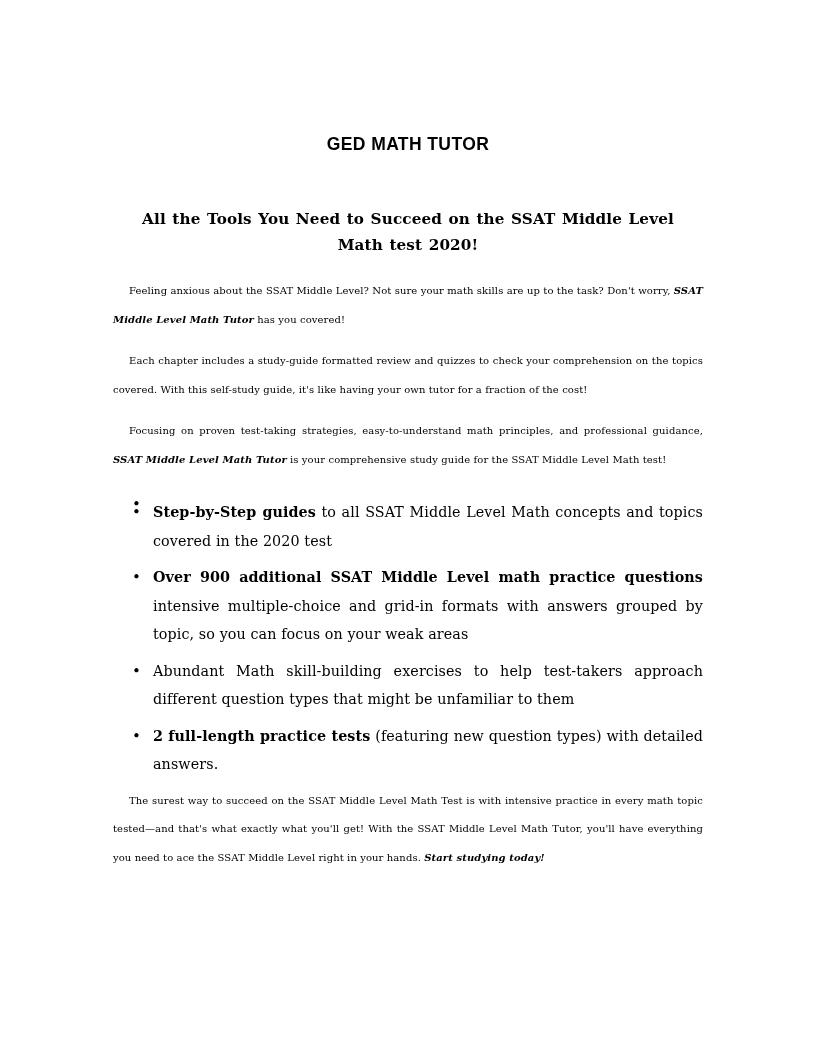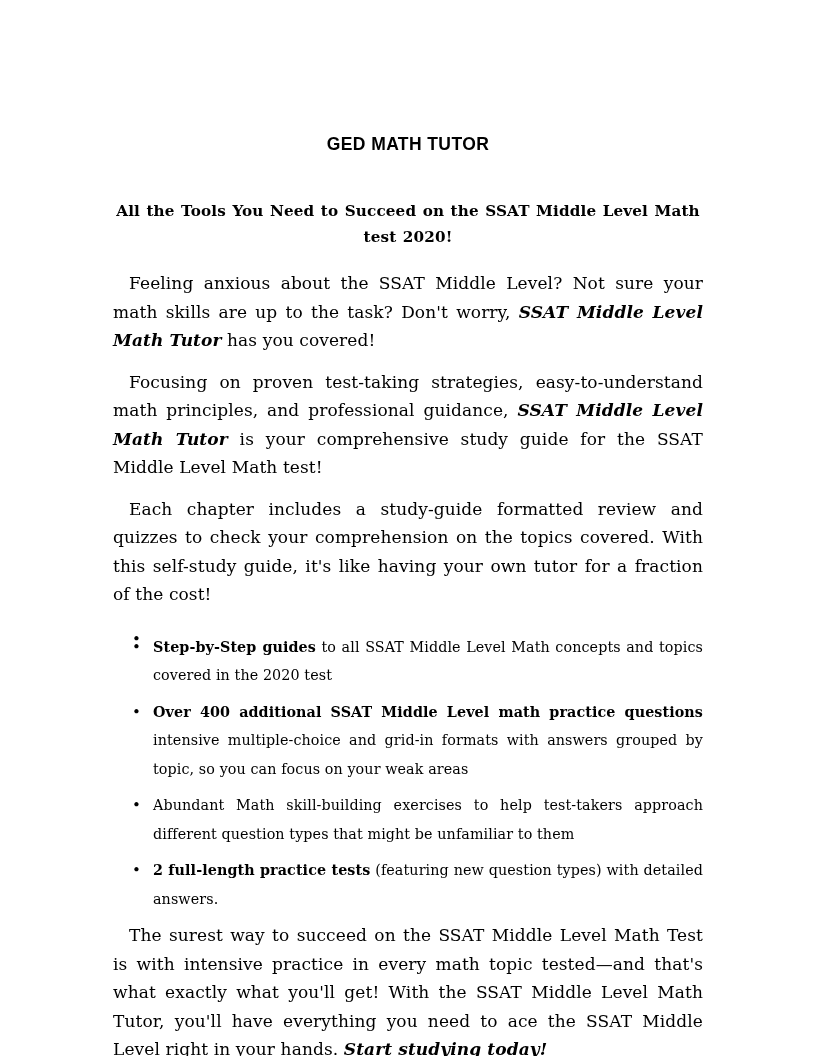--- a/index.html
+++ b/index.html
@@ -44,30 +44,30 @@
     line-height: 22px;
   }
 
   
   .doc-subtitle {
     font-family: "DejaVu Serif", "Liberation Serif", serif;
     font-weight: bold;
     font-size: 15.2px;
     text-align: center;
     line-height: 26px;
-    margin: 0;
+    margin: 8px;
     padding-top: 43px;
     letter-spacing: 0.15px;
     word-spacing: 1px;
   }
 
   
   p.body-para {
     font-family: "DejaVu Serif", "Liberation Serif", serif;
-    font-size: 17px;
+    font-size: 10px;
     line-height: 28.5px;
     text-align: justify;
     text-justify: inter-word;
     margin: 0;
     text-indent: 16px;
     letter-spacing: 0.1px;
   }
   p.para-gap-1 { margin-top: 19px; }
   p.para-gap-2 { margin-top: 13px; }
   p.para-gap-3 { margin-top: 13px; }
@@ -112,31 +112,31 @@
 
 <div class="page">
   <div class="content">
 
     <h1 class="doc-title">GED MATH TUTOR</h1>
 
     <h2 class="doc-subtitle">All the Tools You Need to Succeed on the SSAT Middle Level Math test 2020!</h2>
 
     <p class="body-para para-gap-1"><span>Feeling anxious about the SSAT Middle Level? Not sure your math skills are up to the task? Don't worry, </span><b class="strongital">SSAT Middle Level Math Tutor</b><span> has you covered!</span></p>
 
+    <p class="body-para para-gap-3">Each chapter includes a study-guide formatted review and quizzes to check your comprehension on the topics covered. With this self-study guide, it's like having your own tutor for a fraction of the cost!</p>
+
     <p class="body-para para-gap-2"><span>Focusing on proven test-taking strategies, easy-to-understand math principles, and professional guidance, </span><b class="strongital">SSAT Middle Level Math Tutor</b><span> is your comprehensive study guide for the SSAT Middle Level Math test!</span></p>
-
-    <p class="body-para para-gap-3">Each chapter includes a study-guide formatted review and quizzes to check your comprehension on the topics covered. With this self-study guide, it's like having your own tutor for a fraction of the cost!</p>
 
 
     <ul class="feature-list">
       <li><span class="bullet-dot">•</span><b></b></li>
 
       <li><span class="bullet-dot">•</span><b>Step-by-Step guides</b><span> to all SSAT Middle Level Math concepts and topics covered in the 2020 test</span></li>
 
-      <li><span class="bullet-dot">•</span><b>Over 400 additional SSAT Middle Level math practice questions</b><span> intensive multiple-choice and grid-in formats with answers grouped by topic, so you can focus on your weak areas</span></li>
+      <li><span class="bullet-dot">•</span><b>Over 900 additional SSAT Middle Level math practice questions</b><span> intensive multiple-choice and grid-in formats with answers grouped by topic, so you can focus on your weak areas</span></li>
 
       <li><span class="bullet-dot">•</span><b></b><span>Abundant Math skill-building exercises to help test-takers approach different question types that might be unfamiliar to them</span></li>
 
       <li><span class="bullet-dot">•</span><b>2 full-length practice tests</b><span> (featuring new question types) with detailed answers.</span></li>
     </ul>
 
     <p class="body-para para-final"><span>The surest way to succeed on the SSAT Middle Level Math Test is with intensive practice in every math topic tested—and that's what exactly what you'll get! With the SSAT Middle Level Math Tutor, you'll have everything you need to ace the SSAT Middle Level right in your hands. </span><b class="strongital">Start studying today!</b></p>
 
   </div>
 </div>

